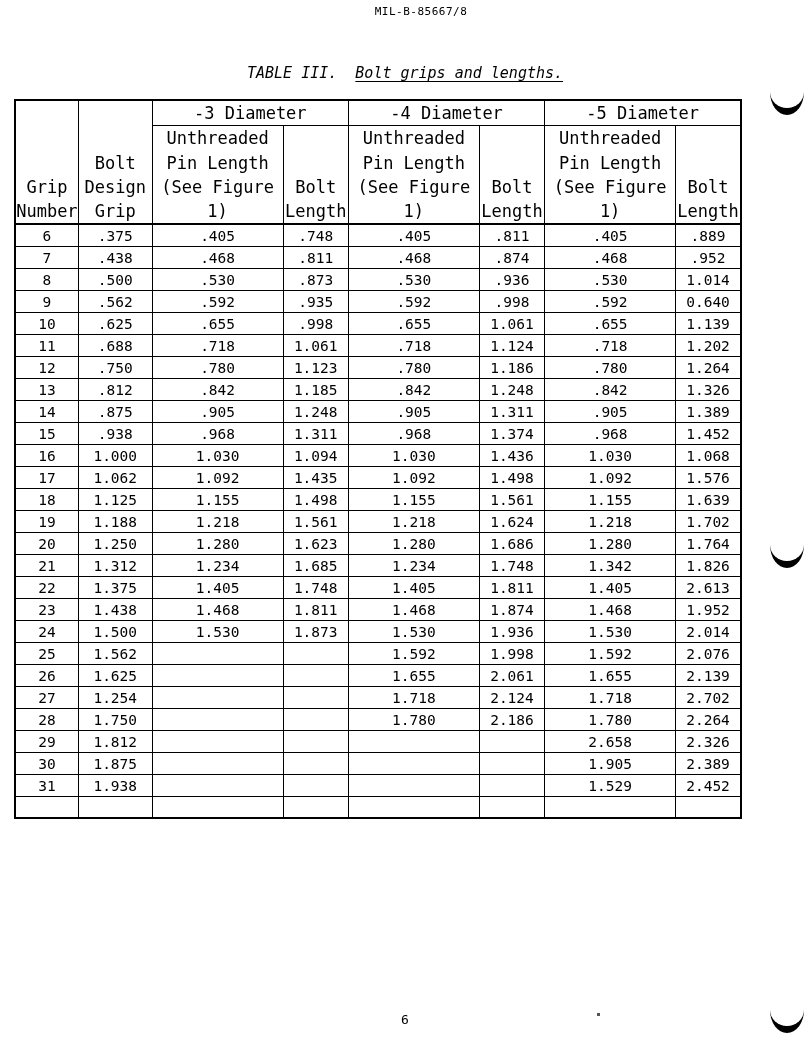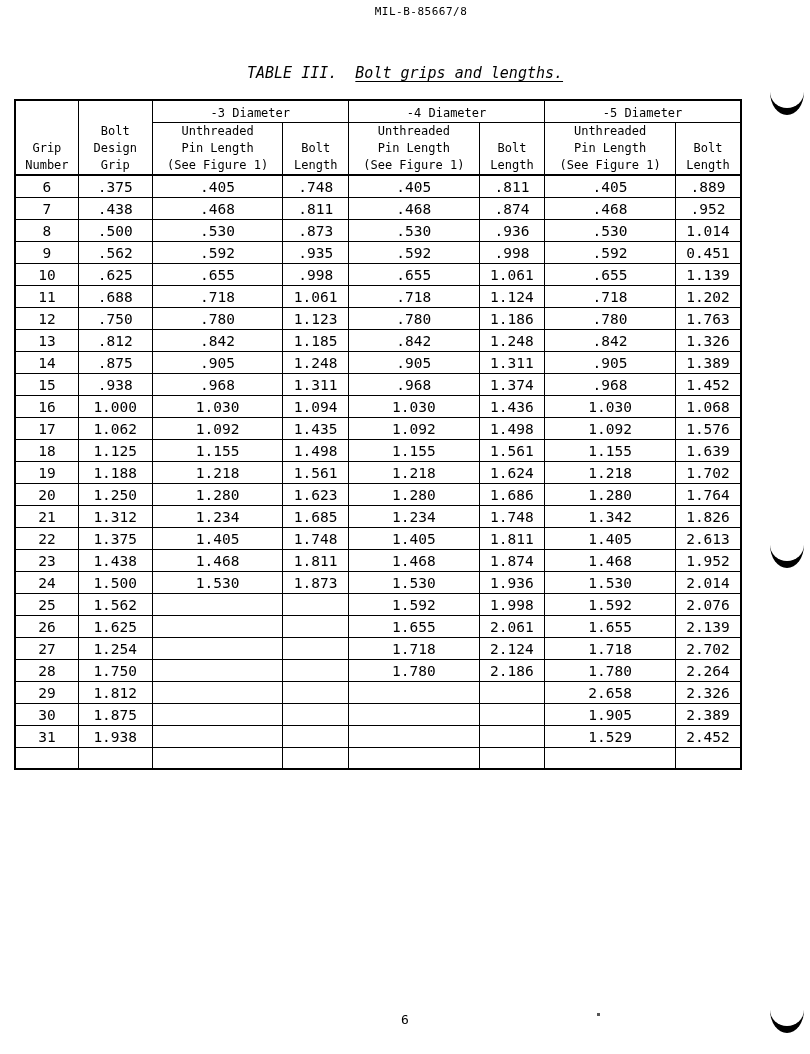--- a/index.html
+++ b/index.html
@@ -61,21 +61,21 @@
     text-align: center;
     vertical-align: bottom;
     line-height: 1.43;
   }
   
   #bolt-table {
     border: 2px solid #000;
   }
 
   .hdr-cell {
-    font-size: 12px;
+    font-size: 17px;
     white-space: pre-line;
     padding: 1px 2px 2px 2px;
   }
   .diam-cell {
     height: 21px;
     padding-bottom: 1px;
   }
 
   
   col.c-grip     { width: 60px; }
@@ -222,21 +222,21 @@
         <td class="data-cell">1.014</td>
       </tr>
       <tr>
         <td class="data-cell grip-num">9</td>
         <td class="data-cell pin-val">.562</td>
         <td class="data-cell pin-val">.592</td>
         <td class="data-cell">.935</td>
         <td class="data-cell pin-val">.592</td>
         <td class="data-cell">.998</td>
         <td class="data-cell pin-val">.592</td>
-        <td class="data-cell">0.451</td>
+        <td class="data-cell">0.640</td>
       </tr>
       <tr>
         <td class="data-cell grip-num">10</td>
         <td class="data-cell pin-val">.625</td>
         <td class="data-cell pin-val">.655</td>
         <td class="data-cell">.998</td>
         <td class="data-cell pin-val">.655</td>
         <td class="data-cell">1.061</td>
         <td class="data-cell pin-val">.655</td>
         <td class="data-cell">1.139</td>
@@ -252,21 +252,21 @@
         <td class="data-cell">1.202</td>
       </tr>
       <tr>
         <td class="data-cell grip-num">12</td>
         <td class="data-cell pin-val">.750</td>
         <td class="data-cell pin-val">.780</td>
         <td class="data-cell">1.123</td>
         <td class="data-cell pin-val">.780</td>
         <td class="data-cell">1.186</td>
         <td class="data-cell pin-val">.780</td>
-        <td class="data-cell">1.763</td>
+        <td class="data-cell">1.264</td>
       </tr>
       <tr>
         <td class="data-cell grip-num">13</td>
         <td class="data-cell pin-val">.812</td>
         <td class="data-cell pin-val">.842</td>
         <td class="data-cell">1.185</td>
         <td class="data-cell pin-val">.842</td>
         <td class="data-cell">1.248</td>
         <td class="data-cell pin-val">.842</td>
         <td class="data-cell">1.326</td>

